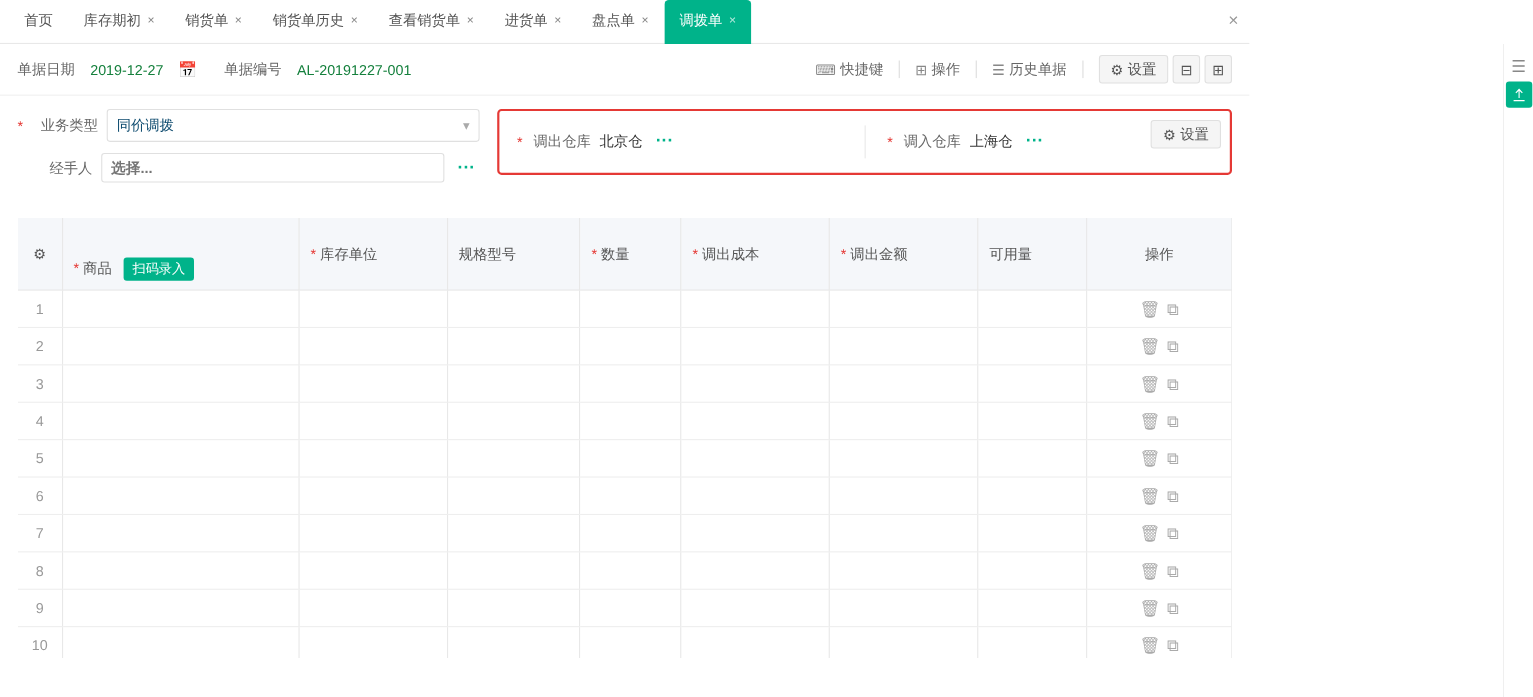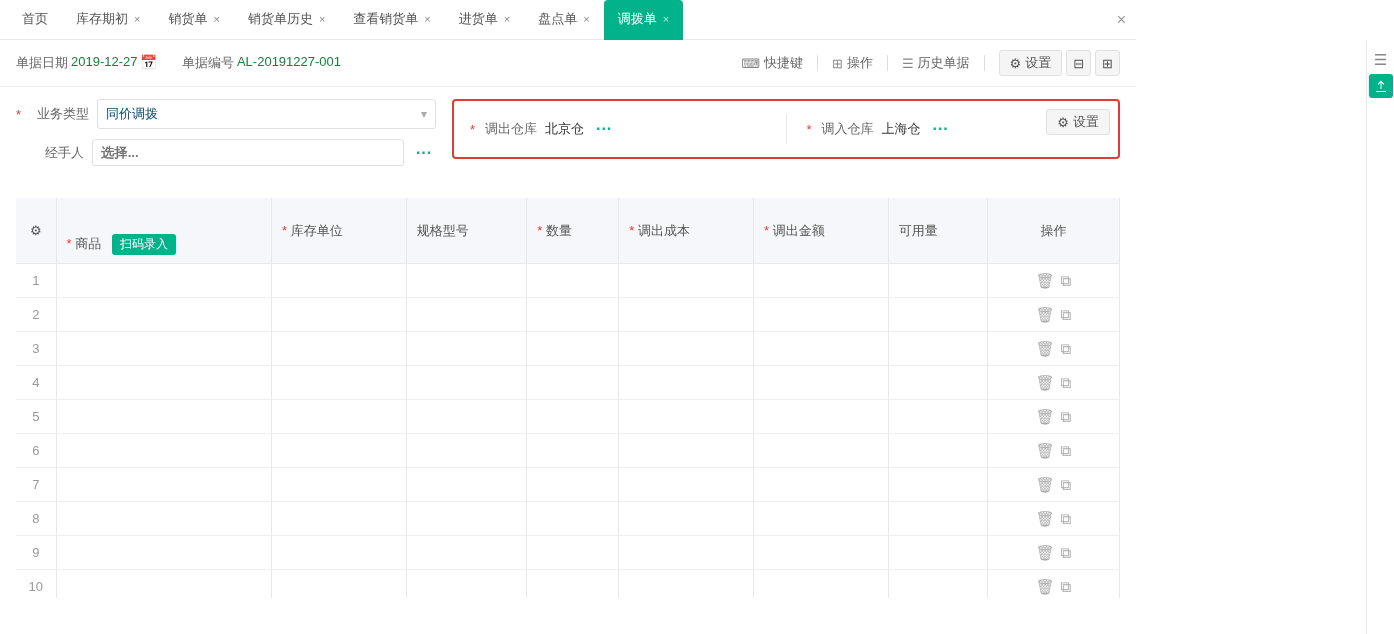--- a/index.html
+++ b/index.html
@@ -52,21 +52,22 @@
     
     .form-header {
       display: flex;
       align-items: center;
       padding: 10px 16px;
       border-bottom: 1px solid #f0f0f0;
       gap: 24px;
     }
     .form-field {
       display: flex;
-      gap: 3px;
+      align-items: center;
+      gap: 14px;
       font-size: 13px;
     }
     .form-field label { color: #666; white-space: nowrap; }
     .form-field .value { color: #15803d; }
     .calendar-icon {
       color: #aaa;
       cursor: pointer;
       font-size: 14px;
     }
     .header-actions {

